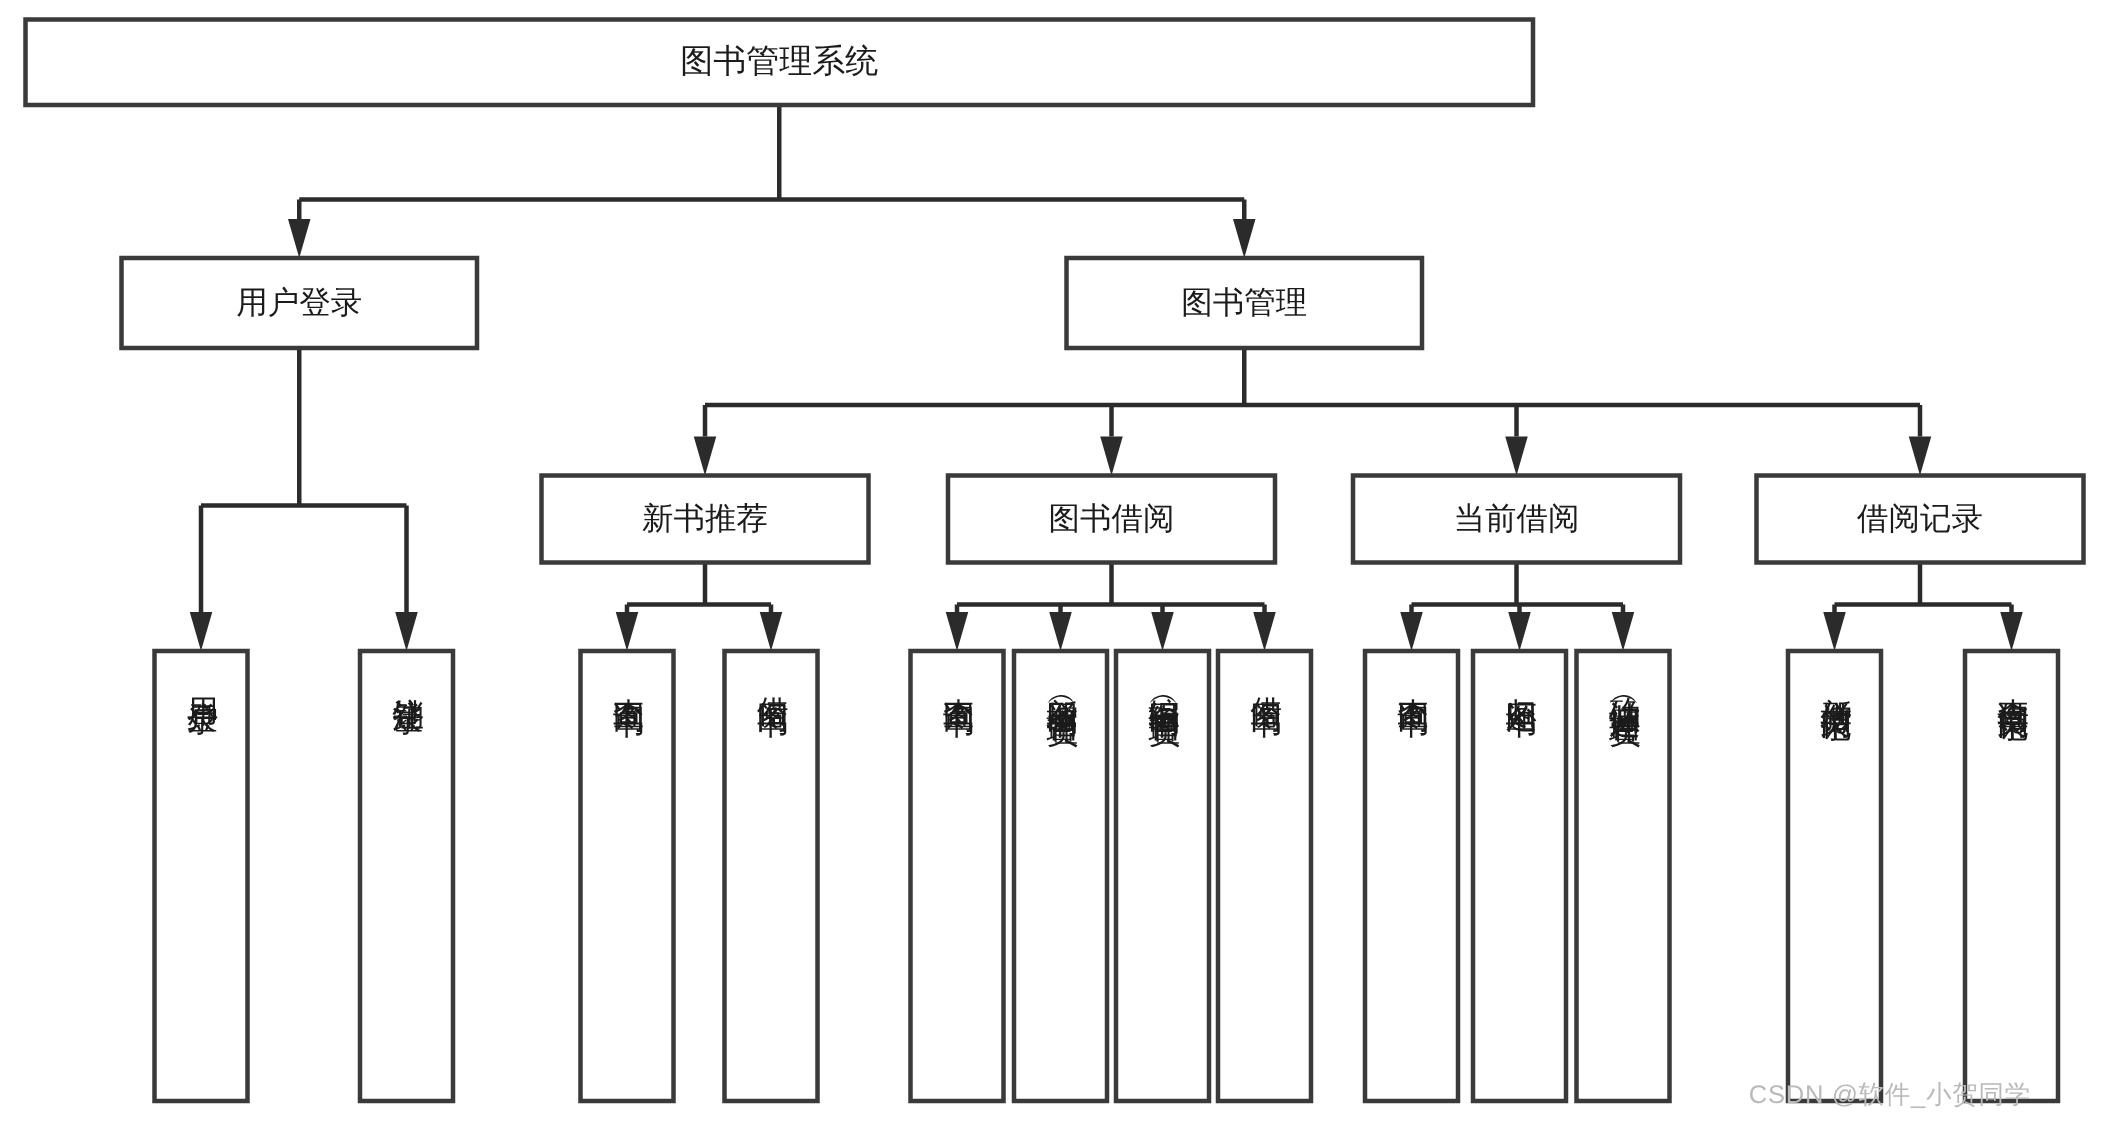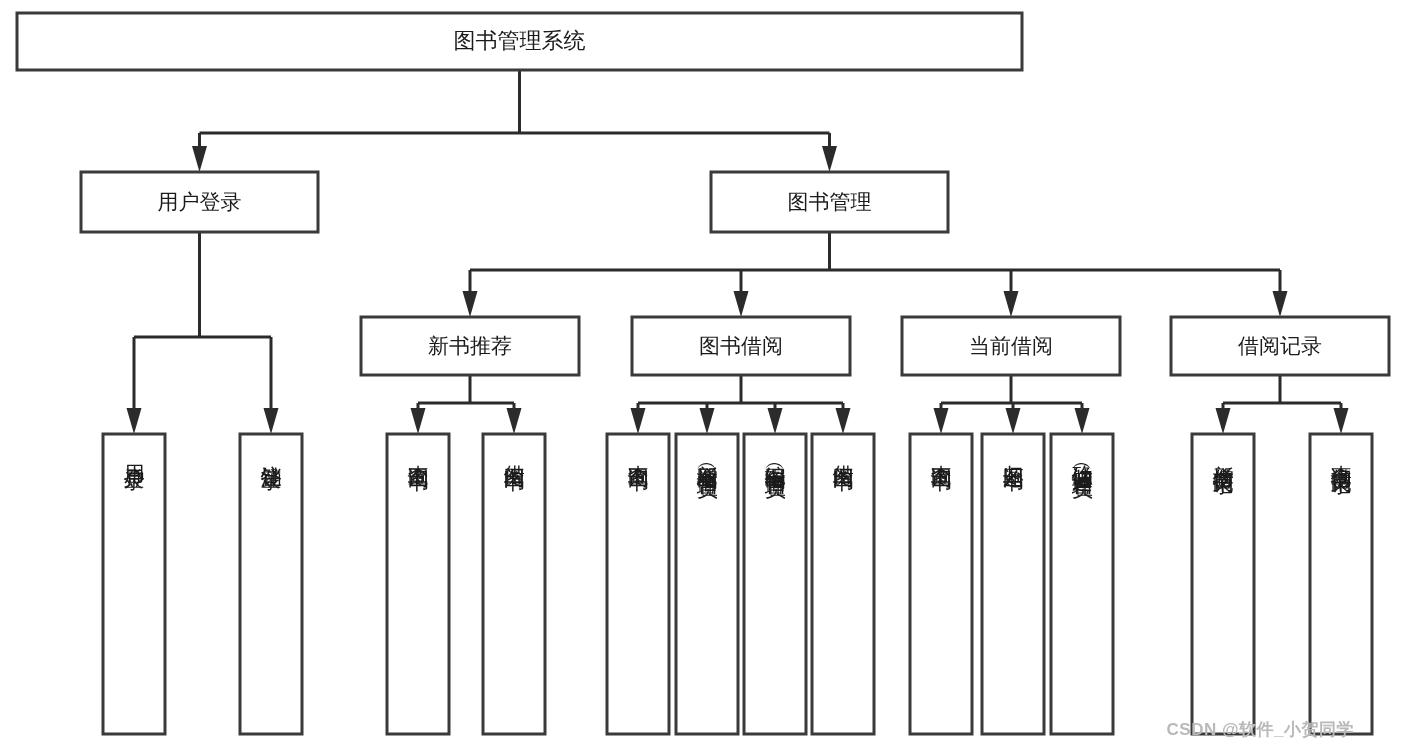--- a/index.html
+++ b/index.html
@@ -75,21 +75,20 @@
   }
   .watermark {
     position: absolute;
     right: 8px;
     bottom: 6px;
     font-family: "Liberation Sans", "DejaVu Sans", sans-serif;
     font-size: 17px;
     color: #b9b9b9;
     letter-spacing: 0.5px;
     white-space: nowrap;
-    font-weight: bold;
   }
 </style>
 </head>
 <body>
 
 <div id="diagram-root">
 
   <svg class="diagram-canvas" viewBox="0 0 1405 747" xmlns="http://www.w3.org/2000/svg">
     <g id="connectors-layer">
         <line x1="519.5" y1="70" x2="519.5" y2="133" class="connector-line"></line>

